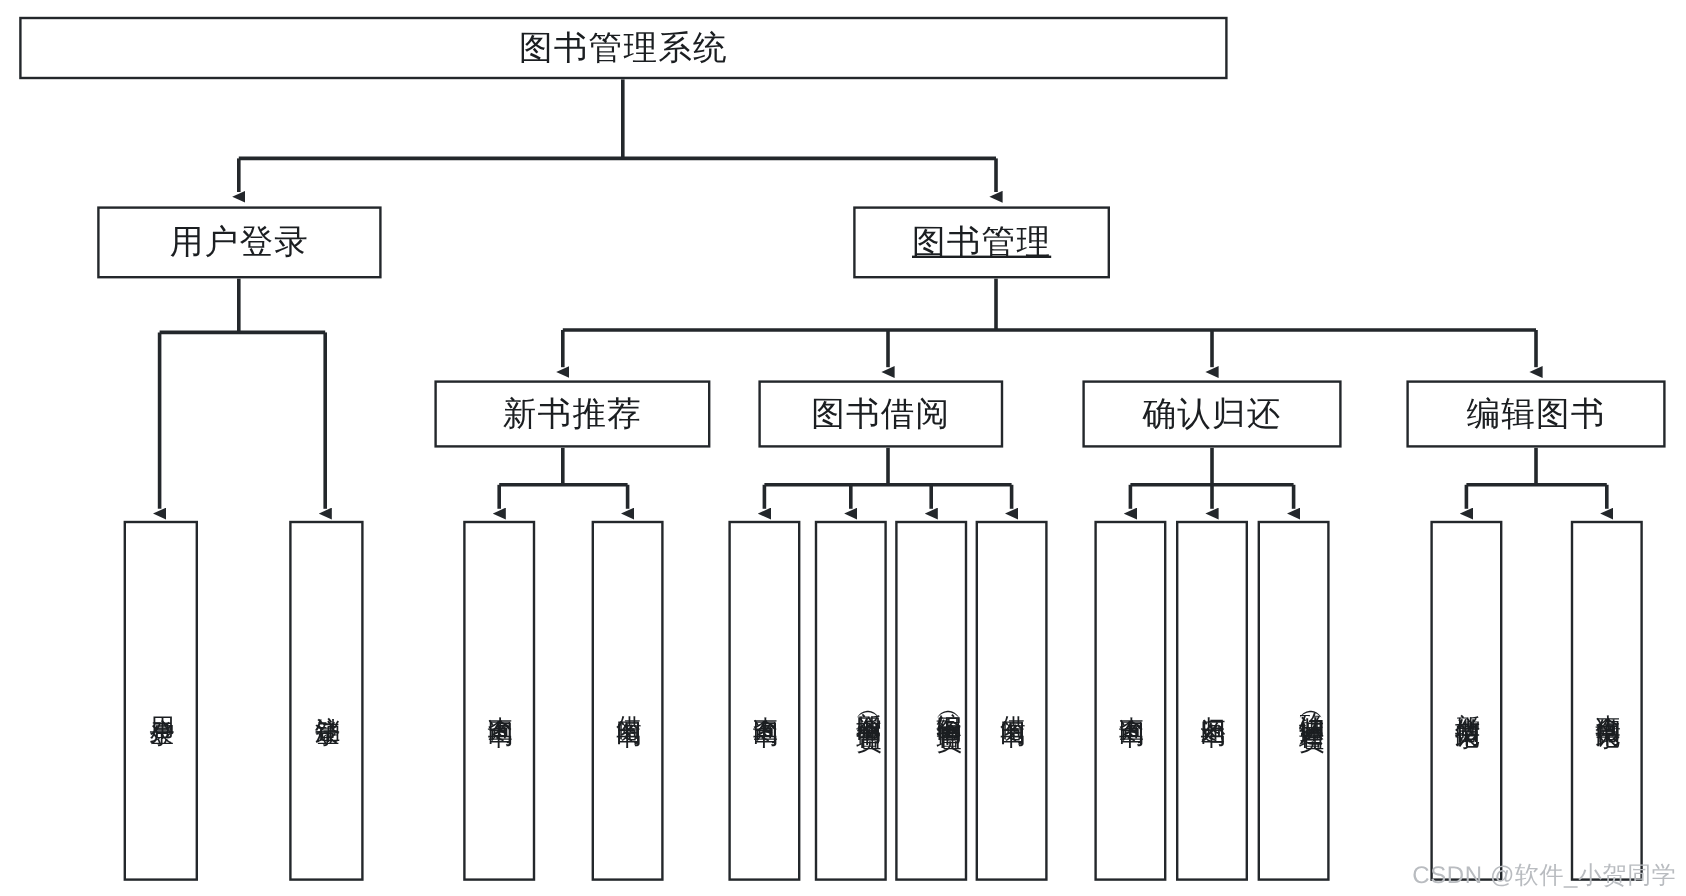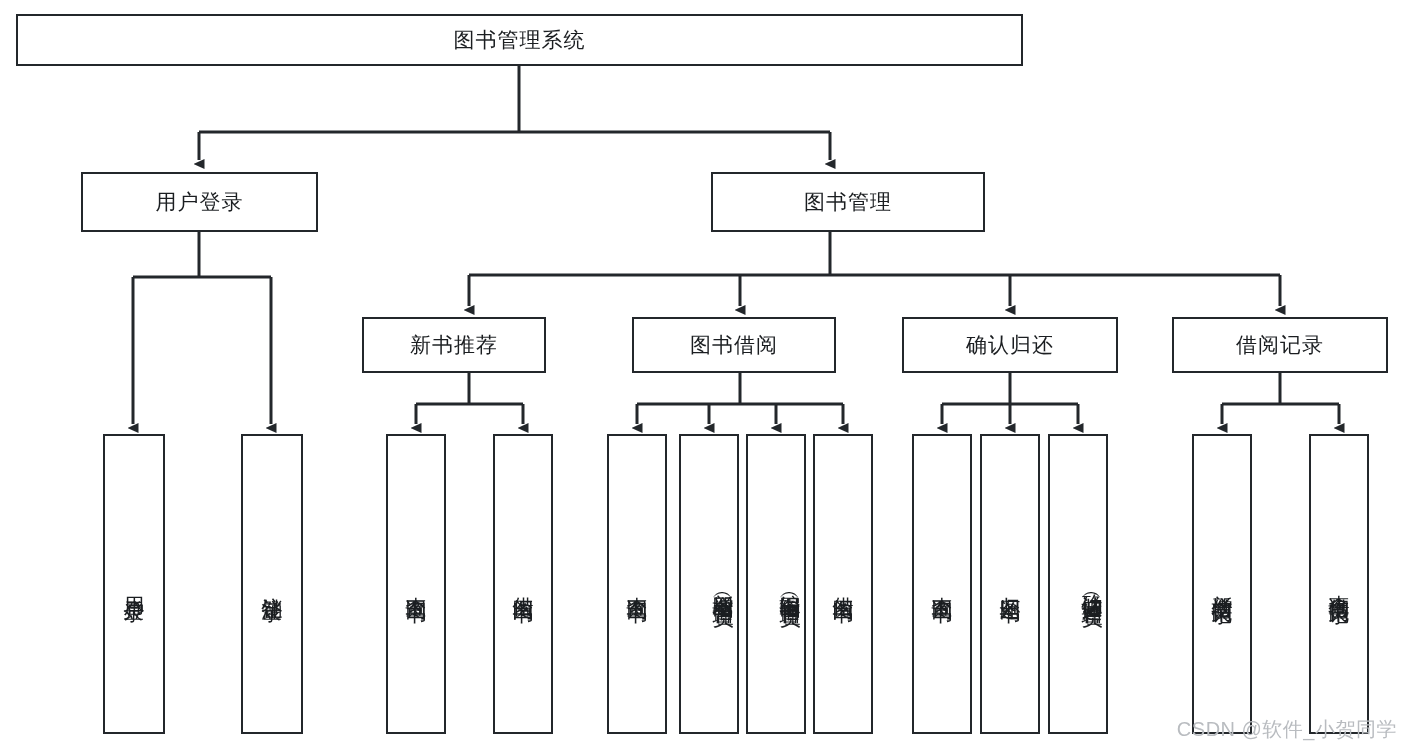--- a/index.html
+++ b/index.html
@@ -29,21 +29,21 @@
     position: absolute;
     box-sizing: border-box;
     border: 2px solid #23272b;
     background: #ffffff;
     display: flex;
     align-items: center;
     justify-content: center;
     color: #1b1e21;
   }
   .node.horiz {
-    font-size: 21px;
+    font-size: 28px;
     letter-spacing: 1px;
     line-height: 1.2;
   }
   .node.vert {
     writing-mode: vertical-rl;
     text-orientation: upright;
     font-size: 21px;
     letter-spacing: 2px;
     align-items: flex-start;
     justify-content: center;
@@ -126,35 +126,35 @@
     </g>
   </svg>
 
   <div class="node horiz" style="left:16px; top:14px; width:1007px; height:52px;">
     <span class="node-label">图书管理系统</span>
   </div>
 
   <div class="node horiz" style="left:81px; top:172px; width:237px; height:60px;">
     <span class="node-label">用户登录</span>
   </div>
-  <div class="node horiz" style="left:711px; top:172px; width:274px; height:60px;">
+  <div class="node horiz" style="left:711px; top:172px; width:214px; height:60px;text-decoration:underline;">
     <span class="node-label">图书管理</span>
   </div>
 
-  <div class="node horiz" style="left:362px; top:317px; width:184px; height:56px;">
+  <div class="node horiz" style="left:362px; top:317px; width:230px; height:56px;">
     <span class="node-label">新书推荐</span>
   </div>
   <div class="node horiz" style="left:632px; top:317px; width:204px; height:56px;">
     <span class="node-label">图书借阅</span>
   </div>
   <div class="node horiz" style="left:902px; top:317px; width:216px; height:56px;">
     <span class="node-label">确认归还</span>
   </div>
   <div class="node horiz" style="left:1172px; top:317px; width:216px; height:56px;">
-    <span class="node-label">借阅记录</span>
+    <span class="node-label">编辑图书</span>
   </div>
 
   <div class="node vert center-y" style="left:103px; top:434px; width:62px; height:300px;">
     <span class="node-label">用户登录</span>
   </div>
   <div class="node vert center-y" style="left:241px; top:434px; width:62px; height:300px;">
     <span class="node-label">注销登录</span>
   </div>
 
   <div class="node vert center-y" style="left:386px; top:434px; width:60px; height:300px;">

